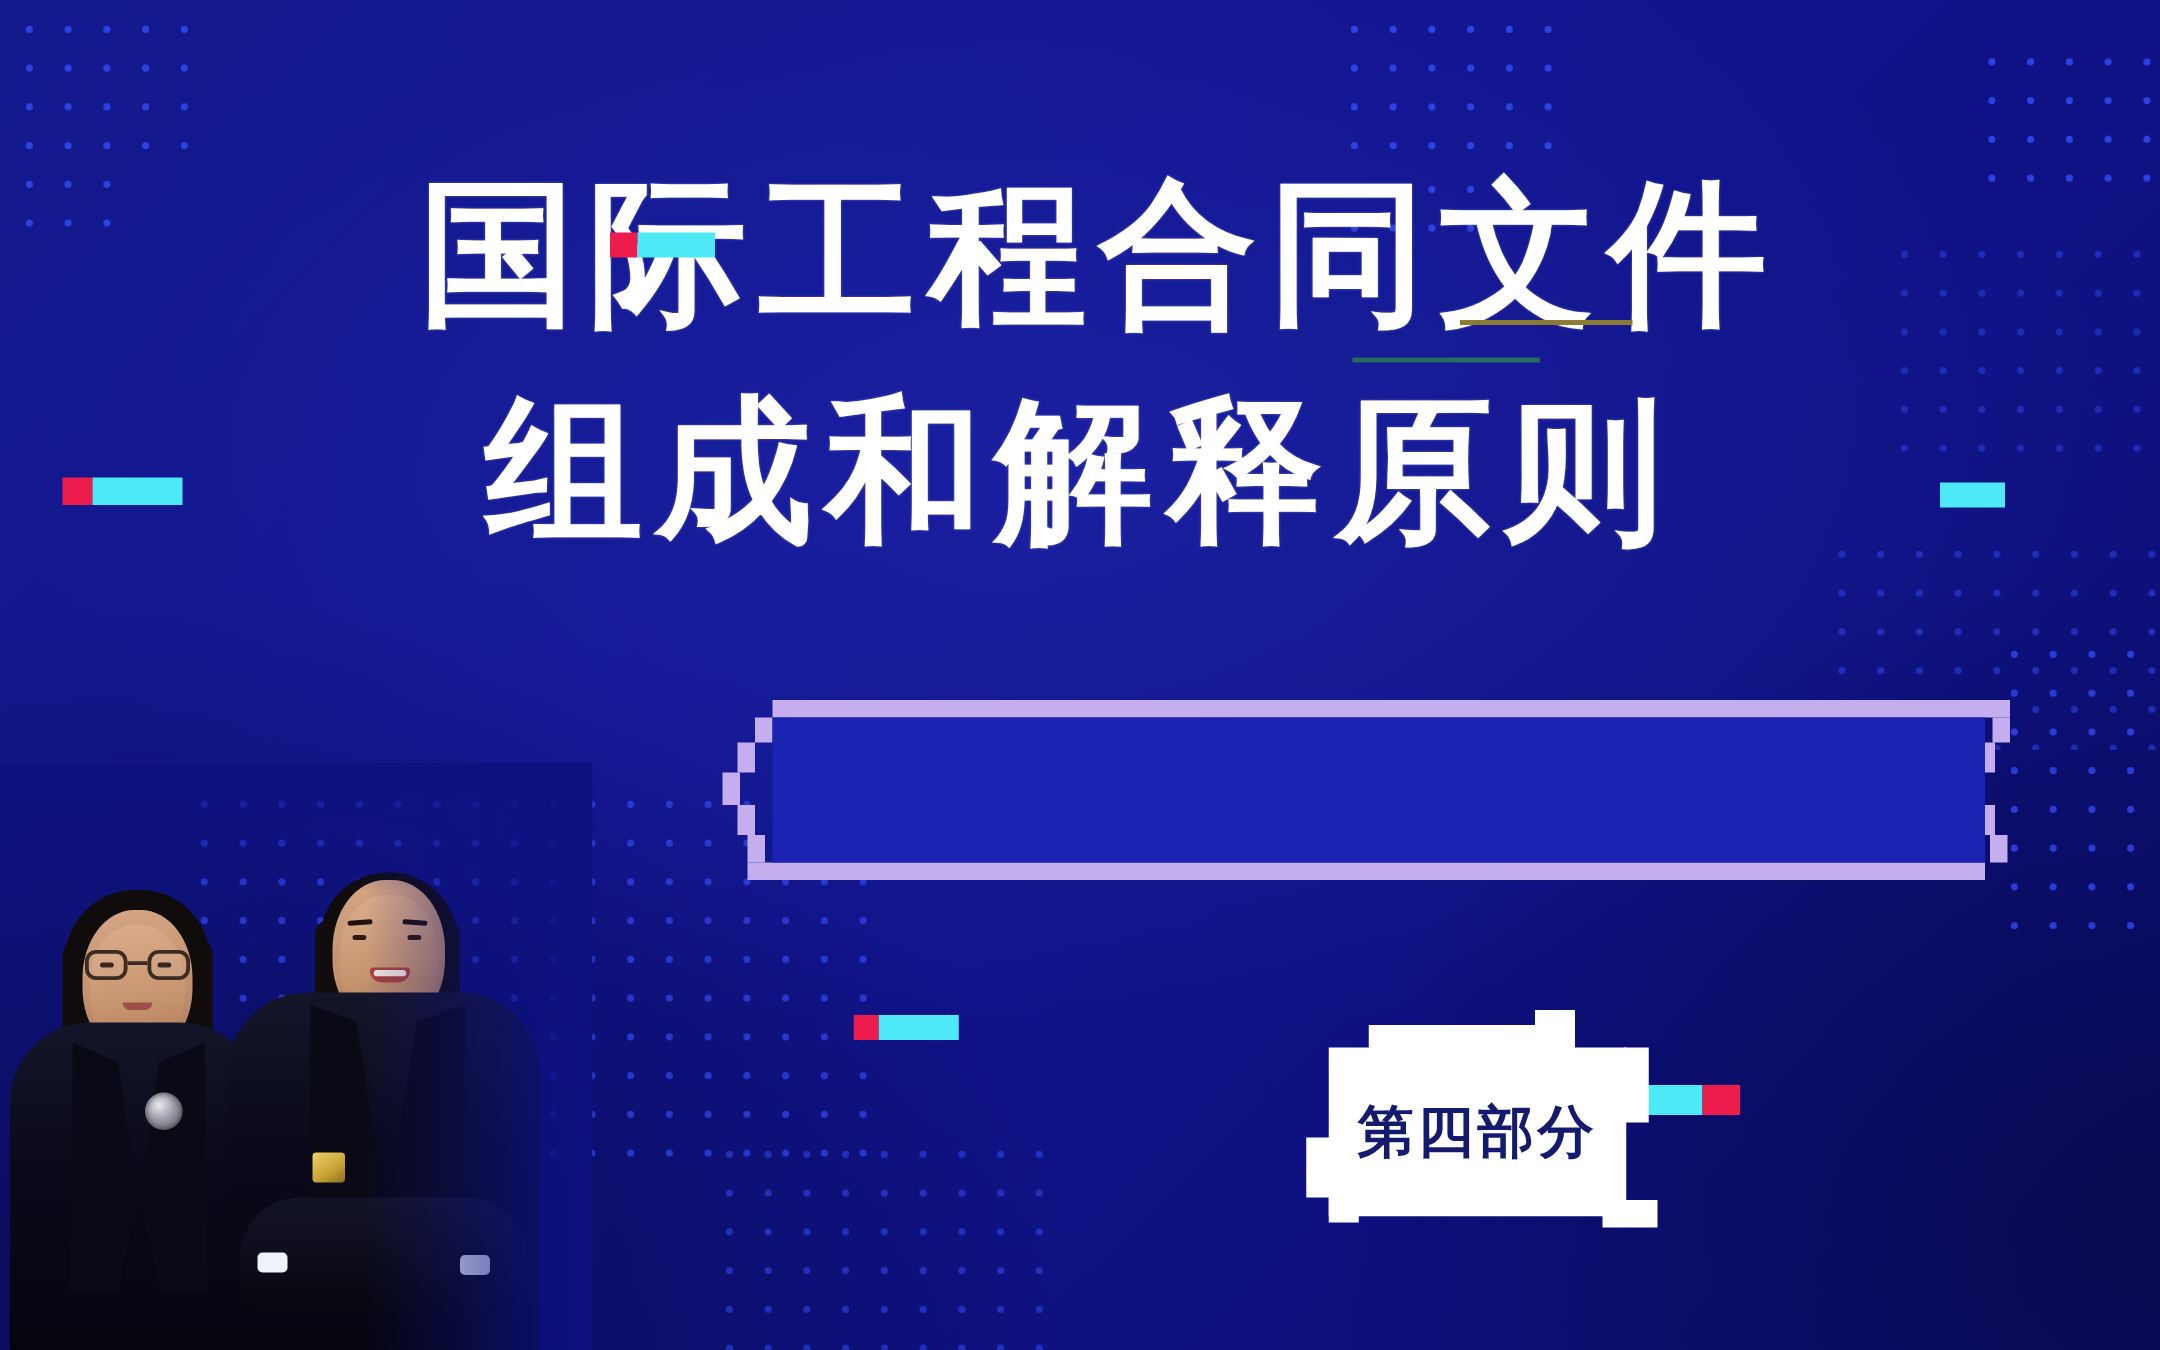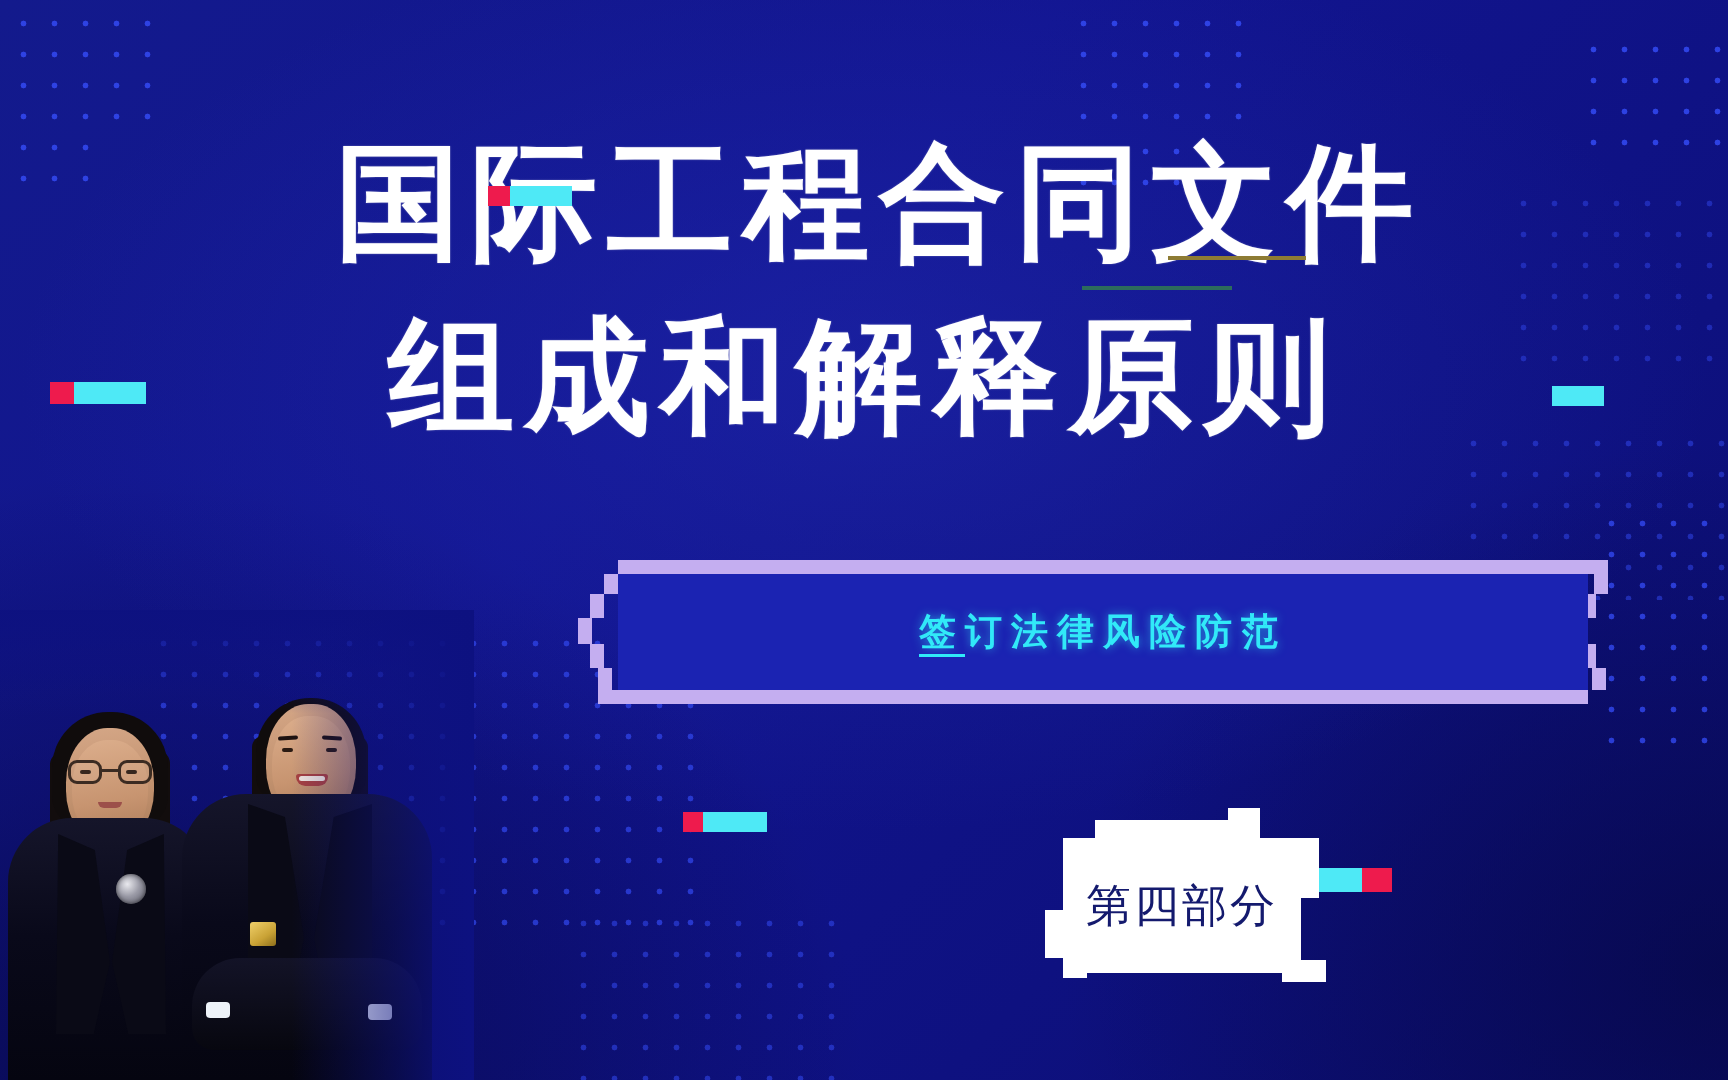--- a/index.html
+++ b/index.html
@@ -187,21 +187,21 @@
   .notch-top { left: 1228px; top: 808px; width: 32px; height: 32px; }
   .notch-topleft { left: 1095px; top: 820px; width: 135px; height: 20px; }
   .notch-bl { left: 1045px; top: 910px; width: 20px; height: 48px; }
   .notch-bl2 { left: 1063px; top: 958px; width: 24px; height: 20px; }
   .notch-br { left: 1299px; top: 838px; width: 20px; height: 60px; }
   .notch-br2 { left: 1282px; top: 960px; width: 44px; height: 22px; }
   .badge-text {
     position: relative;
     color: #141a6e;
     font-family: "DejaVu Sans", "Liberation Sans", sans-serif;
-    font-weight: 400;
+    font-weight: 700;
     font-size: 45px;
     letter-spacing: 3px;
     white-space: nowrap;
     z-index: 3;
   }
 
   
   .presenters {
     position: absolute;
     left: -6px;
@@ -440,21 +440,20 @@
     <div class="plaque-step sl3"></div>
     <div class="plaque-step sl4"></div>
     <div class="plaque-step sl5"></div>
     <div class="plaque-step sr1"></div>
     <div class="plaque-step sr2"></div>
     <div class="plaque-step sr3"></div>
     <div class="plaque-step sr4"></div>
     <div class="plaque-step sr5"></div>
 
     <div class="plaque-inner">
-      <div class="sub-line sub-line-2"><span class="first-char">签</span><span>订法律风险防范</span></div>
     </div>
   </div>
 
   <div class="badge-notch notch-topleft"></div>
   <div class="badge-notch notch-top"></div>
   <div class="badge-notch notch-bl"></div>
   <div class="badge-notch notch-bl2"></div>
   <div class="badge-notch notch-br"></div>
   <div class="badge-notch notch-br2"></div>
   <div class="badge">

